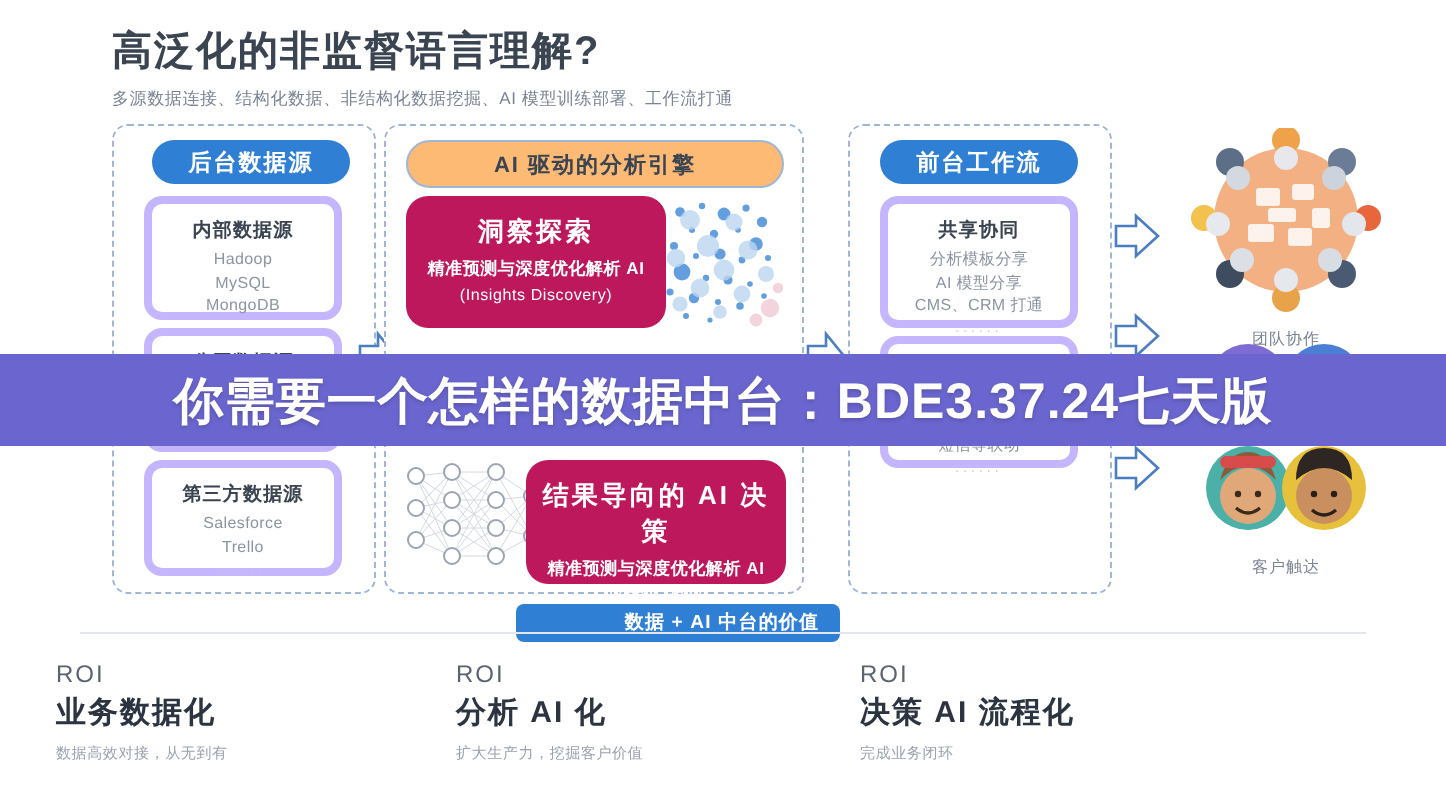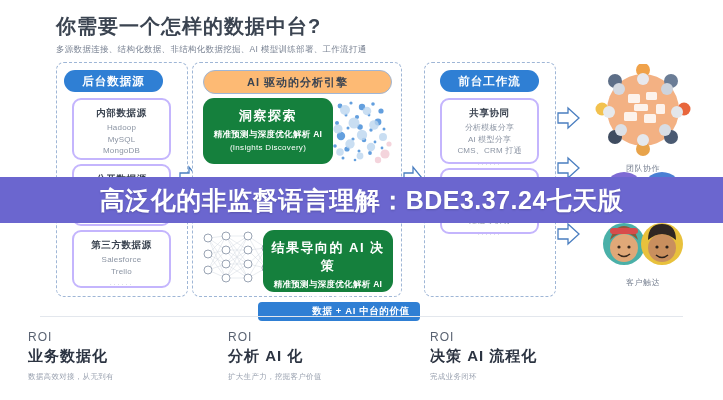--- a/index.html
+++ b/index.html
@@ -20,44 +20,44 @@
   .col{position:absolute;border:1px dashed #9fb6d6;border-radius:8px;background:#fff;}
   .colL{left:56px;top:62px;width:130px;height:233px;}
   .colM{left:192px;top:62px;width:208px;height:233px;}
   .colC{left:424px;top:62px;width:130px;height:233px;}
 
   .pill{
     position:absolute;border-radius:13px;background:#2f7fd4;color:#fff;
     font-size:11.5px;font-weight:bold;text-align:center;letter-spacing:1px;
     display:flex;align-items:center;justify-content:center;
   }
-  .pillL{left:64px;top:70px;width:99px;height:22px;}
+  .pillL{left:76px;top:70px;width:99px;height:22px;}
   .pillC{left:440px;top:70px;width:99px;height:22px;}
   .pillM{
     left:203px;top:70px;width:187px;height:22px;background:#fdba74;color:#3b4451;
     border:1px solid #9fb6d6;border-radius:12px;font-weight:bold;font-size:11px;
   }
 
   .card{
-    position:absolute;border:2px solid #c4b5fd;border-radius:9px;background:#fff;
+    position:absolute;border:4px solid #c4b5fd;border-radius:9px;background:#fff;
     text-align:center;box-sizing:border-box;padding-top:7px;
   }
   .card-t{font-size:9.5px;font-weight:bold;color:#3b4451;letter-spacing:.6px;}
   .card-l{font-size:8px;color:#8b94a3;line-height:1.45;margin-top:2px;letter-spacing:.2px;}
   .dots{font-size:7px;color:#c3c9d3;letter-spacing:2px;margin-top:2px;}
 
   .cL1{left:72px;top:98px;width:99px;height:62px;}
   .cL2{left:72px;top:164px;width:99px;height:62px;}
   .cL3{left:72px;top:230px;width:99px;height:58px;}
   .cC1{left:440px;top:98px;width:99px;height:66px;}
   .cC2{left:440px;top:168px;width:99px;height:66px;}
 
   
   .bigblue{
-    position:absolute;background:#15803d;border-radius:11px;color:#fff;
+    position:absolute;background:#be185d;border-radius:11px;color:#fff;
     box-sizing:border-box;padding:9px 6px 0 6px;text-align:center;
   }
   .bb-t{font-size:13px;font-weight:bold;letter-spacing:1.5px;}
   .bb-s{font-size:8.5px;font-weight:bold;margin-top:4px;letter-spacing:.3px;}
   .bb-e{font-size:8px;margin-top:2px;letter-spacing:.3px;}
   .bbTop{left:203px;top:98px;width:130px;height:66px;}
   .bbBot{left:263px;top:230px;width:130px;height:62px;}
 
   
   .bubbles{position:absolute;left:326px;top:96px;width:70px;height:72px;}
@@ -94,21 +94,21 @@
     color:#fff;font-size:25px;font-weight:bold;letter-spacing:.5px;
     white-space:nowrap;text-shadow:0 1px 2px rgba(0,0,0,.18);
   }
 </style>
 </head>
 <body>
 
 <div id="root">
 
   <div class="hdr">
-    <div class="hdr-title">你需要一个怎样的数据中台?</div>
+    <div class="hdr-title">高泛化的非监督语言理解?</div>
     <div class="hdr-sub">多源数据连接、结构化数据、非结构化数据挖掘、AI 模型训练部署、工作流打通</div>
   </div>
 
   <div class="col colL"></div>
   <div class="pill pillL">后台数据源</div>
 
   <div class="card cL1">
     <div class="card-t">内部数据源</div>
     <div class="card-l" style="white-space:pre-line">Hadoop
 MySQL
@@ -325,16 +325,16 @@
     <div class="roi-t">分析 AI 化</div>
     <div class="roi-s">扩大生产力，挖掘客户价值</div>
   </div>
   <div class="roi roi3">
     <div class="roi-k">ROI</div>
     <div class="roi-t">决策 AI 流程化</div>
     <div class="roi-s">完成业务闭环</div>
   </div>
 
   <div class="banner">
-    <span class="banner-t">高泛化的非监督语言理解：BDE3.37.24七天版</span>
+    <span class="banner-t">你需要一个怎样的数据中台：BDE3.37.24七天版</span>
   </div>
 
 </div>
 
 </body></html>

